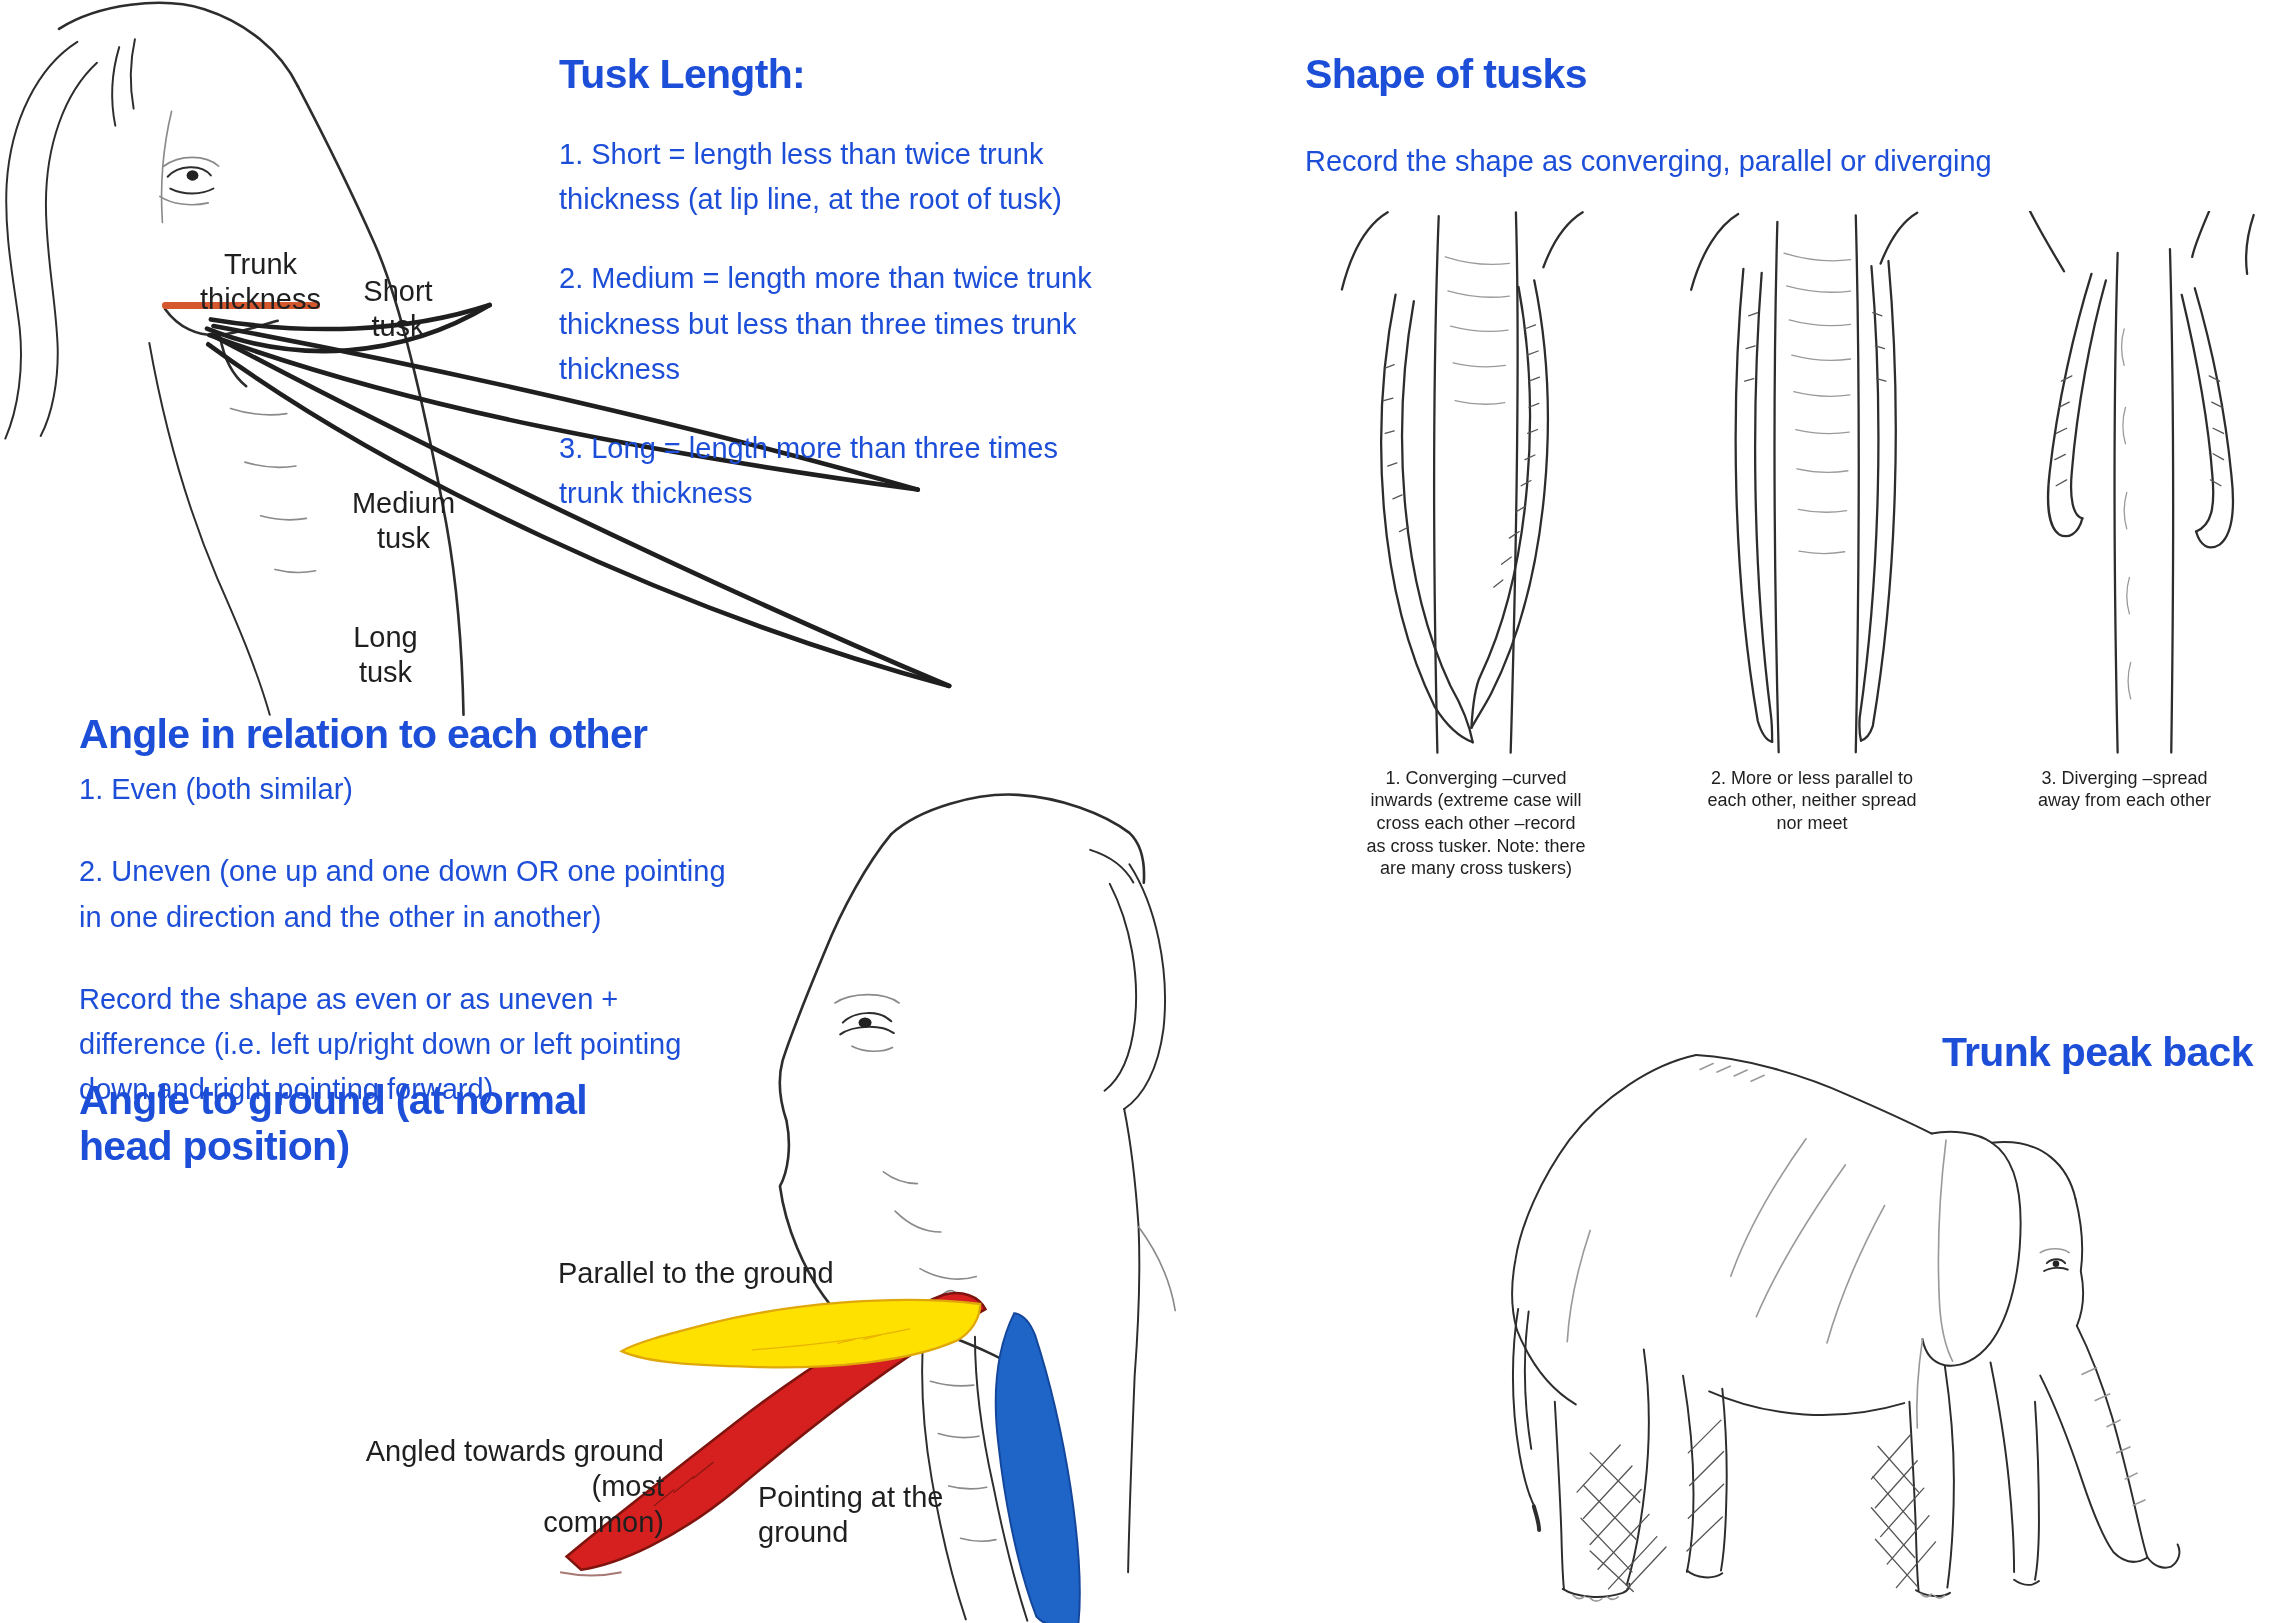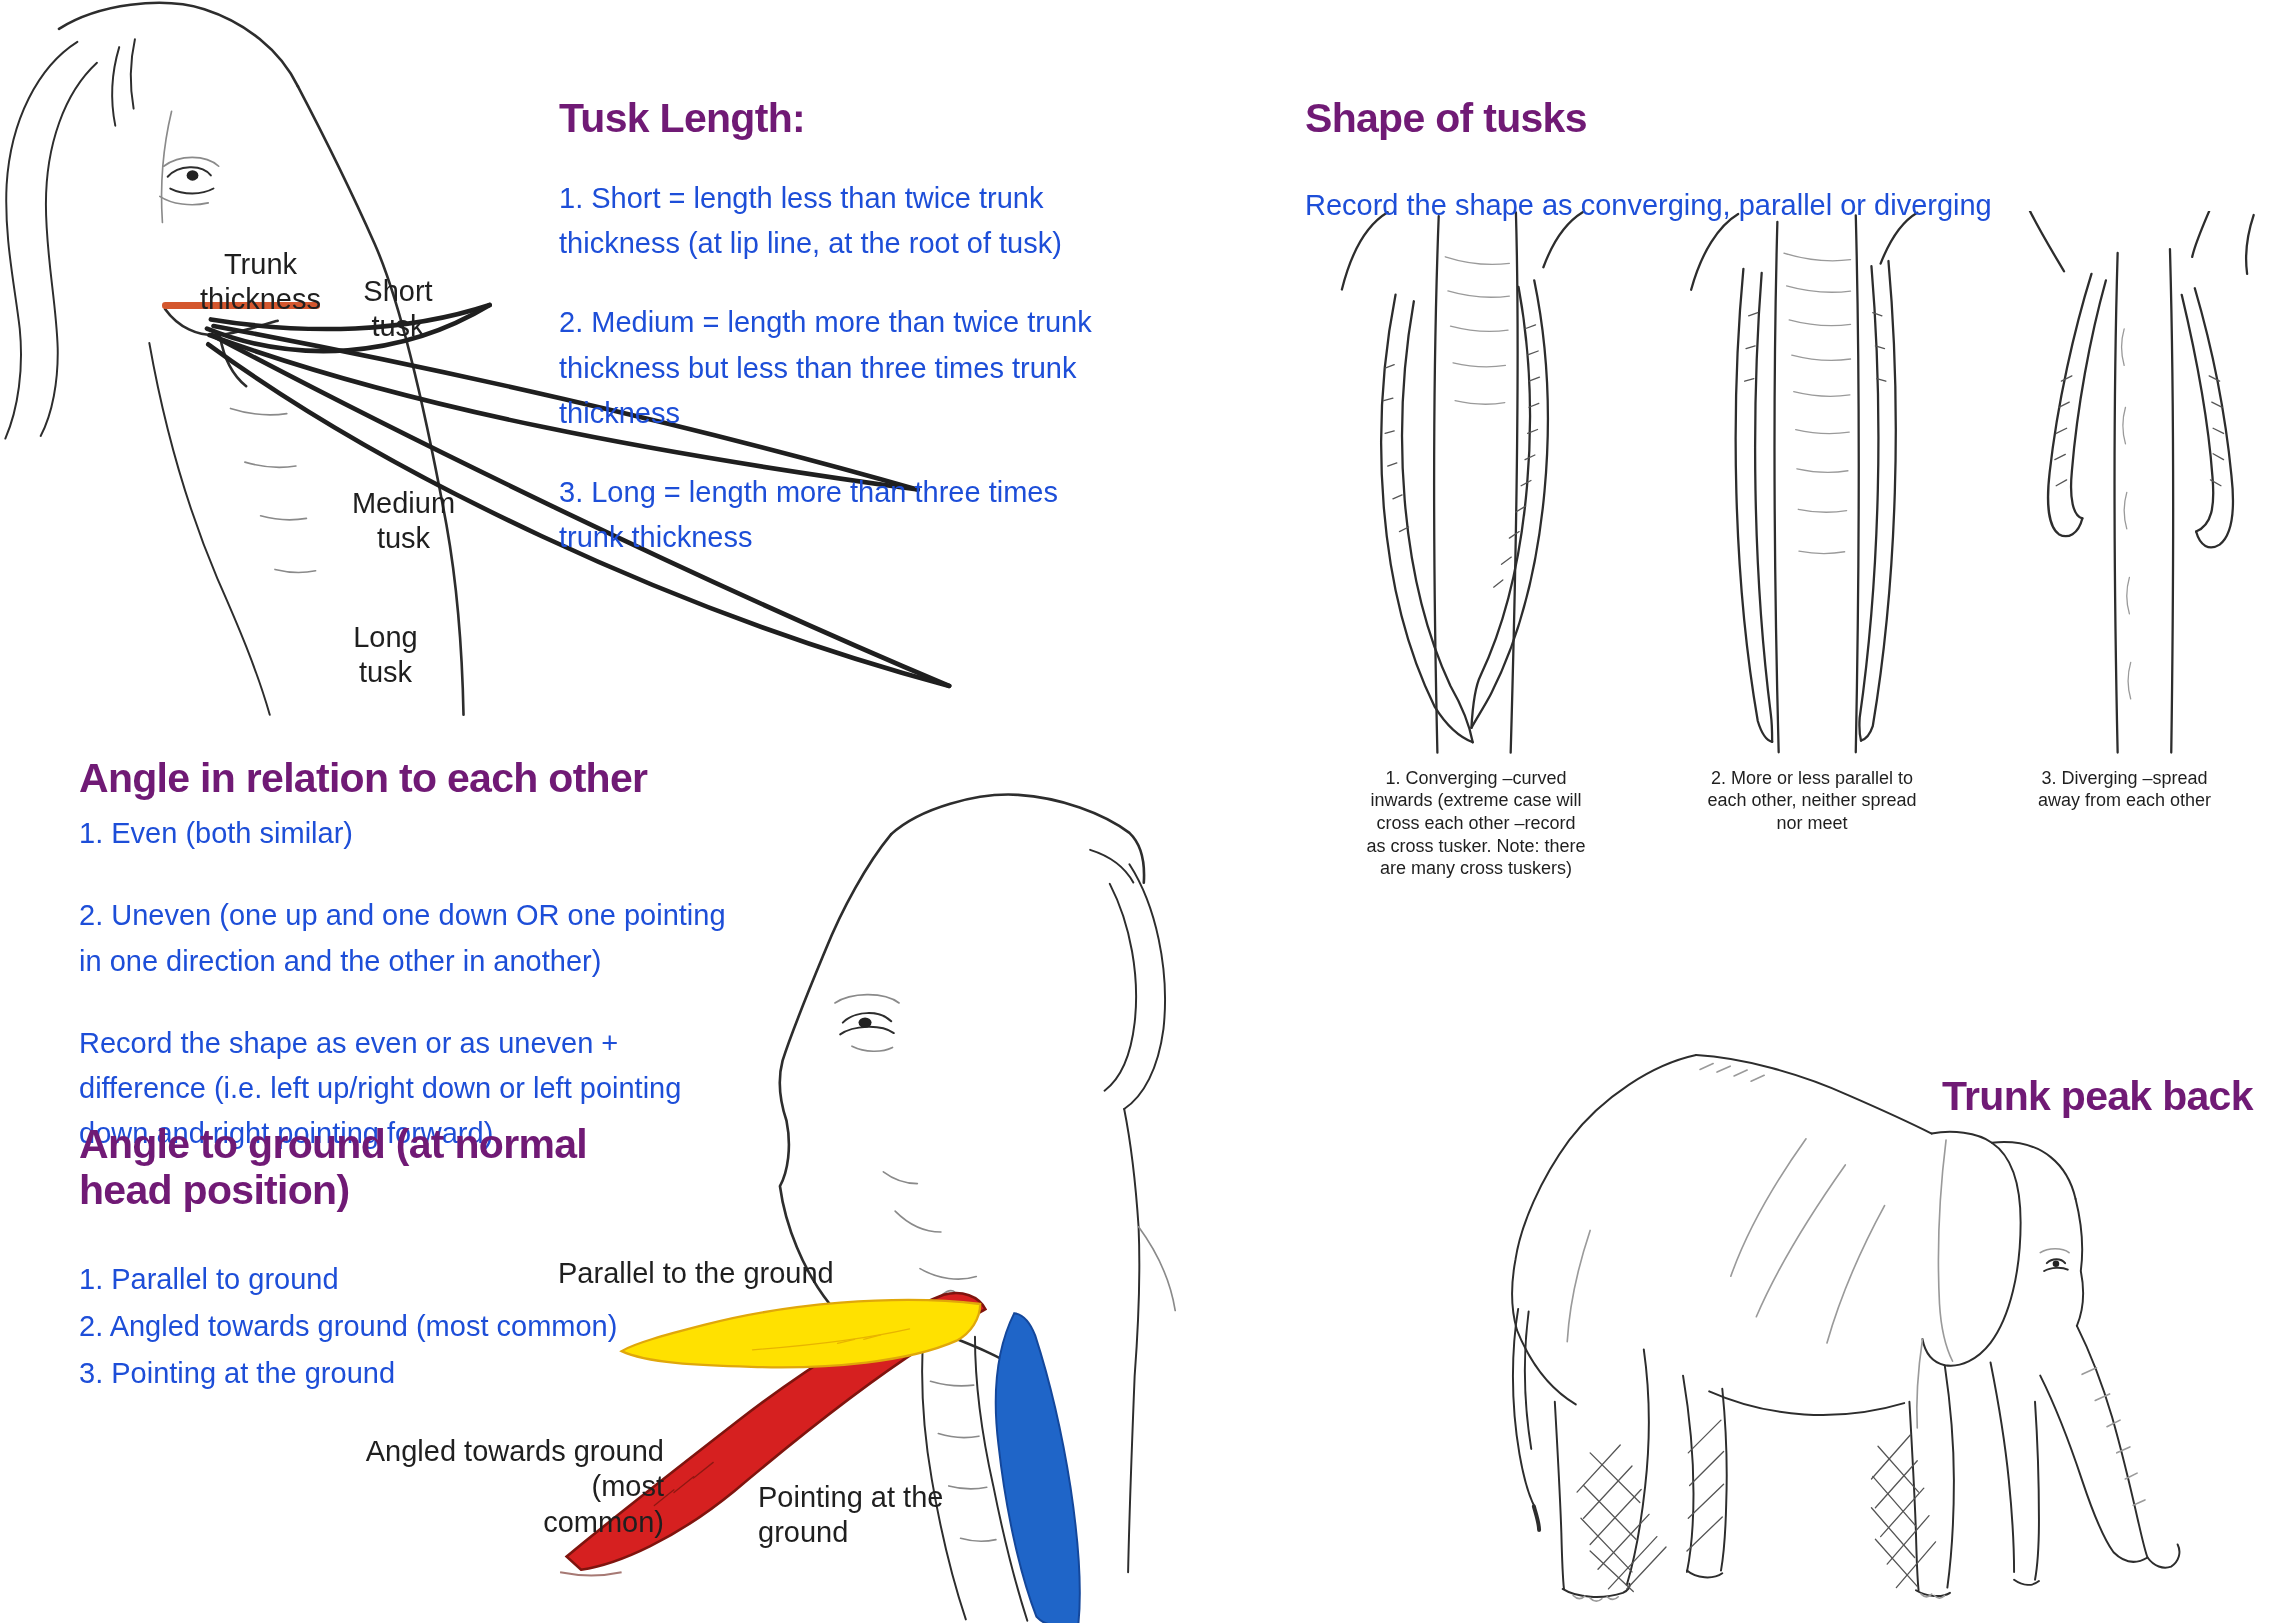--- a/index.html
+++ b/index.html
@@ -8,26 +8,25 @@
     position:relative;
     background:#ffffff;
     font-family:"Liberation Sans","DejaVu Sans",sans-serif;
     color:#1e1e1e;
     overflow:hidden;
   }
   .sketch { position:absolute; z-index:1; }
   .txt { position:absolute; z-index:3; }
   .pre { white-space:pre-line; }
   h2.heading {
-    color:#701a75;
+    color:#1d4ed8;
     font-weight:bold;
     font-size:41px;
     line-height:1.12;
     letter-spacing:-0.7px;
-    margin-top:44px;
   }
   .body-text { font-size:29px; line-height:1.56; color:#1d4ed8; }
   .label-text { font-size:29px; line-height:1.22; color:#1f1f1f; }
   .caption { font-size:18px; line-height:1.26; text-align:center; color:#1f1f1f; }
   .section-tusk-length { left:559px; top:52px; width:628px; }
   .section-tusk-length p { margin-top:34px; }
   .section-tusk-length h2 { margin-bottom:10.5px; }
   .section-shape { left:1305px; top:52px; width:982px; }
   .section-shape .subtitle { margin-top:41px; white-space:nowrap; }
   .figure-col { position:absolute; z-index:1; top:211px; }
@@ -247,25 +246,20 @@
   <p class="body-text pre gap">2. Uneven (one up and one down OR one pointing
 in one direction and the other in another)</p>
   <p class="body-text pre gap">Record the shape as even or as uneven +
 difference (i.e. left up/right down or left pointing
 down and right pointing forward)</p>
 </section>
 
 <section class="txt section-ground">
   <h2 class="heading pre">Angle to ground (at normal
 head position)</h2>
-  <div class="list">
-    <p class="body-text">1. Parallel to ground</p>
-    <p class="body-text">2. Angled towards ground (most common)</p>
-    <p class="body-text">3. Pointing at the ground</p>
-  </div>
 </section>
 
 <svg class="sketch" style="left:556px;top:753px" width="622" height="871" viewBox="0 0 950 1331">
   <g stroke="#2d2d2d" stroke-width="4" fill="none" stroke-linecap="round">
     <path d="M 512 124 C 556 84, 644 60, 706 64 C 770 68, 836 92, 876 122 C 893 138, 900 166, 898 198"></path>
     <path d="M 512 124 C 474 170, 436 240, 412 300 C 388 358, 362 420, 346 470 C 338 500, 342 532, 352 562 C 360 602, 354 640, 342 662 C 350 722, 378 792, 418 842 C 440 864, 470 878, 500 886 C 522 890, 546 884, 562 876"></path>
     <path d="M 562 876 C 624 900, 684 922, 722 952 C 742 992, 752 1042, 756 1092"></path>
   </g>
   <g stroke="#2d2d2d" stroke-width="3" fill="none" stroke-linecap="round">
     <path d="M 876 170 C 916 232, 938 330, 928 422 C 920 482, 898 524, 868 544"></path>

